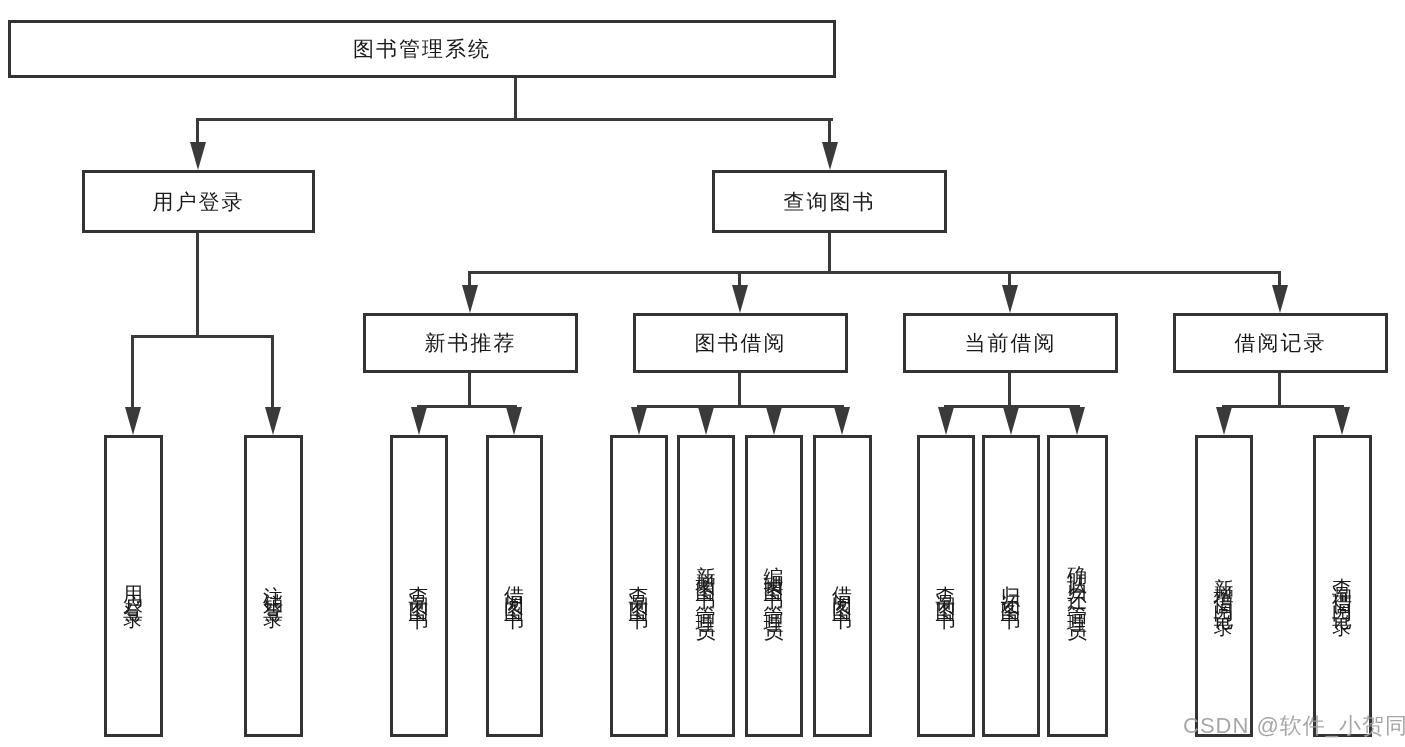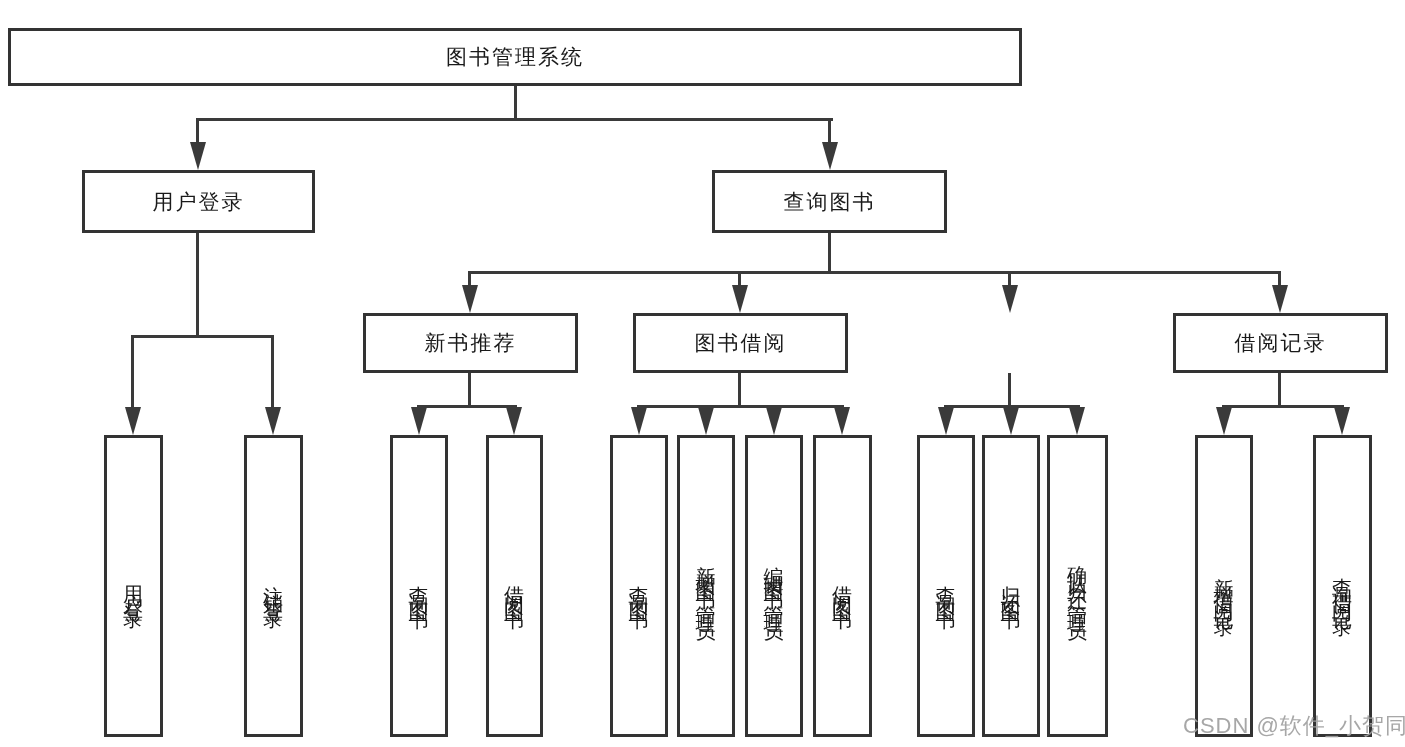--- a/index.html
+++ b/index.html
@@ -76,36 +76,39 @@
   <div class="h-line" style="left:944px;top:405px;width:136px"></div>
   <div class="arrow" style="left:938px;top:407px"></div>
   <div class="arrow" style="left:1003px;top:407px"></div>
   <div class="arrow" style="left:1069px;top:407px"></div>
 
   <div class="v-line" style="left:1278px;top:373px;height:34px"></div>
   <div class="h-line" style="left:1222px;top:405px;width:122px"></div>
   <div class="arrow" style="left:1216px;top:407px"></div>
   <div class="arrow" style="left:1334px;top:407px"></div>
 
-  <div class="node" style="left:8px;top:28px;width:1014px;height:58px">
+  <div class="node" style="left:8px;top:20px;width:828px;height:58px">
     <span class="lbl">图书管理系统</span>
   </div>
 
   <div class="node" style="left:82px;top:170px;width:233px;height:63px">
     <span class="lbl">用户登录</span>
   </div>
   <div class="node" style="left:712px;top:170px;width:235px;height:63px">
     <span class="lbl">查询图书</span>
   </div>
 
   <div class="node" style="left:363px;top:313px;width:215px;height:60px">
     <span class="lbl">新书推荐</span>
   </div>
   <div class="node" style="left:633px;top:313px;width:215px;height:60px">
     <span class="lbl">图书借阅</span>
+  </div>
+  <div class="node" style="left:903px;top:313px;width:215px;height:60px">
+    <span class="lbl">当前借阅</span>
   </div>
   <div class="node" style="left:1173px;top:313px;width:215px;height:60px">
     <span class="lbl">借阅记录</span>
   </div>
 
   <div class="node leaf" style="left:104px;width:59px">
     <span class="vtext">用户登录</span>
   </div>
   <div class="node leaf" style="left:244px;width:59px">
     <span class="vtext">注销登录</span>

